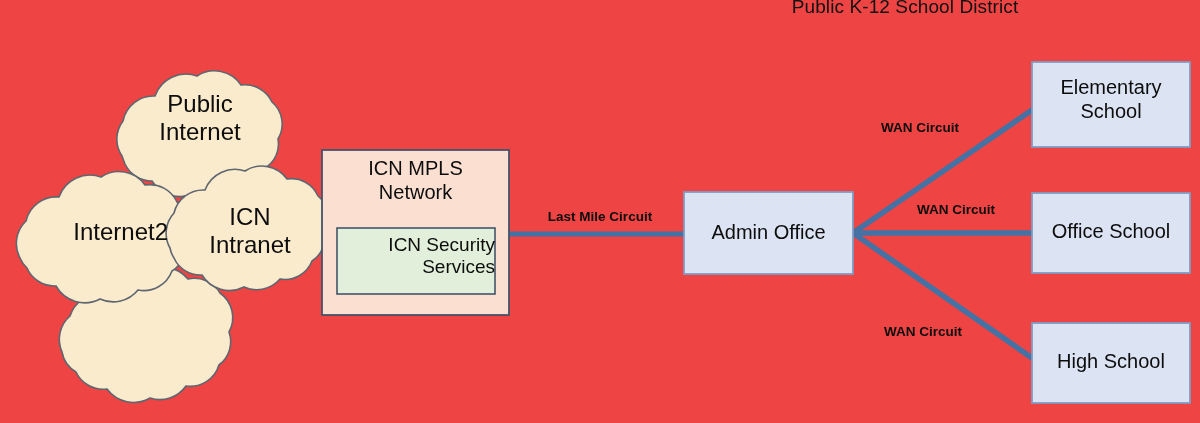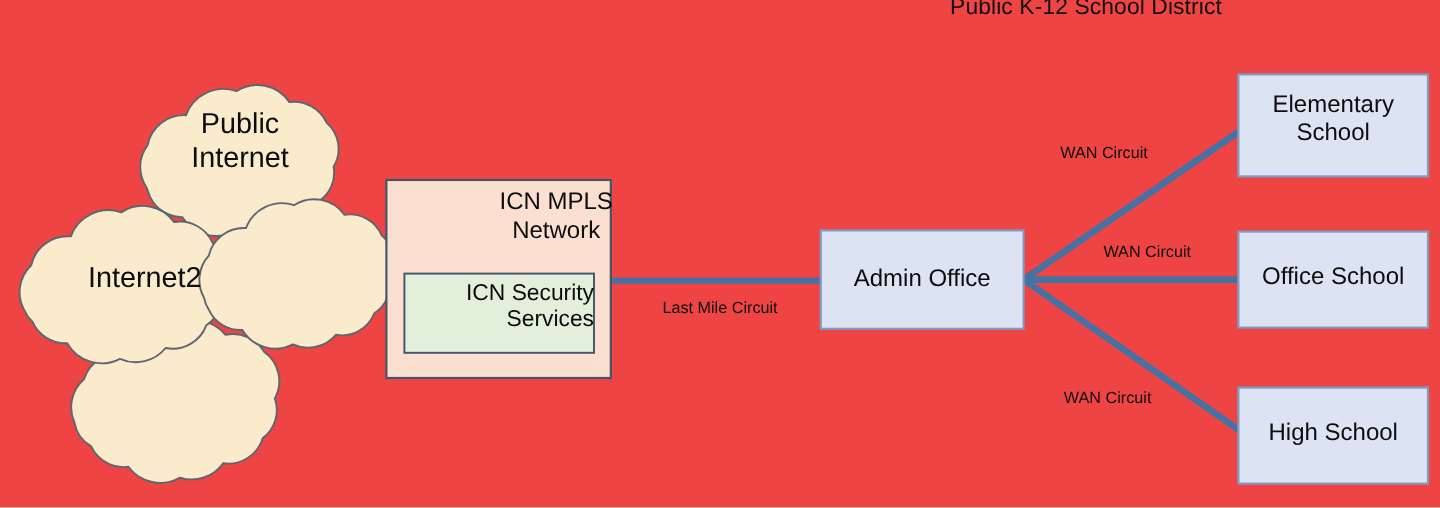--- a/index.html
+++ b/index.html
@@ -50,21 +50,21 @@
     color: #0d0d0d;
   }
   .inner-box-label {
     font-size: 19px;
     color: #0d0d0d;
   }
   
   .edge-label {
     font-size: 13.5px;
     color: #0d0d0d;
-    font-weight: 400;
+    font-weight: 700;
   }
   .hitbox {
     position: absolute;
     background: transparent;
   }
 </style>
 </head>
 <body>
 
 <div id="canvas">
@@ -166,38 +166,40 @@
     </g>
   </svg>
 
   <div class="lbl diagram-title" style="left:760px; top:-4px; width:290px;">Public K-12 School District</div>
 
   <div class="lbl cloud-label" style="left:135px; top:90px; width:130px;">Public
 Internet</div>
 
   <div class="lbl cloud-label" style="left:28px; top:218px; width:140px;text-align:right;">Internet2</div>
 
-
-
-  <div class="lbl box-label" style="left:322px; top:157px; width:187px;margin-left:48px;">ICN MPLS
+  <div class="lbl cloud-label" style="left:195px; top:203px; width:110px;">ICN
+Intranet</div>
+
+
+  <div class="lbl box-label" style="left:322px; top:157px; width:187px;">ICN MPLS
 Network</div>
 
   <div class="lbl inner-box-label" style="left:337px; top:234px; width:158px;text-align:right;">ICN Security
 Services</div>
 
   <div class="lbl box-label" style="left:684px; top:221px; width:169px;">Admin Office</div>
 
   <div class="lbl box-label" style="left:1032px; top:76px; width:158px;">Elementary
 School</div>
 
   <div class="lbl box-label" style="left:1026px; top:220px; width:170px;">Office School</div>
 
   <div class="lbl box-label" style="left:1032px; top:350px; width:158px;">High School</div>
 
-  <div class="lbl edge-label" style="left:520px; top:209px; width:160px;margin-top:40px;">Last Mile Circuit</div>
+  <div class="lbl edge-label" style="left:520px; top:209px; width:160px;">Last Mile Circuit</div>
 
   <div class="lbl edge-label" style="left:868px; top:120px; width:104px;">WAN Circuit</div>
 
   <div class="lbl edge-label" style="left:904px; top:202px; width:104px;">WAN Circuit</div>
 
   <div class="lbl edge-label" style="left:871px; top:324px; width:104px;">WAN Circuit</div>
 
   <div class="hitbox" style="left:110px; top:60px; width:200px; height:110px;"></div>
   <div class="hitbox" style="left:8px;   top:170px; width:190px; height:120px;"></div>
   <div class="hitbox" style="left:165px; top:165px; width:160px; height:135px;"></div>

